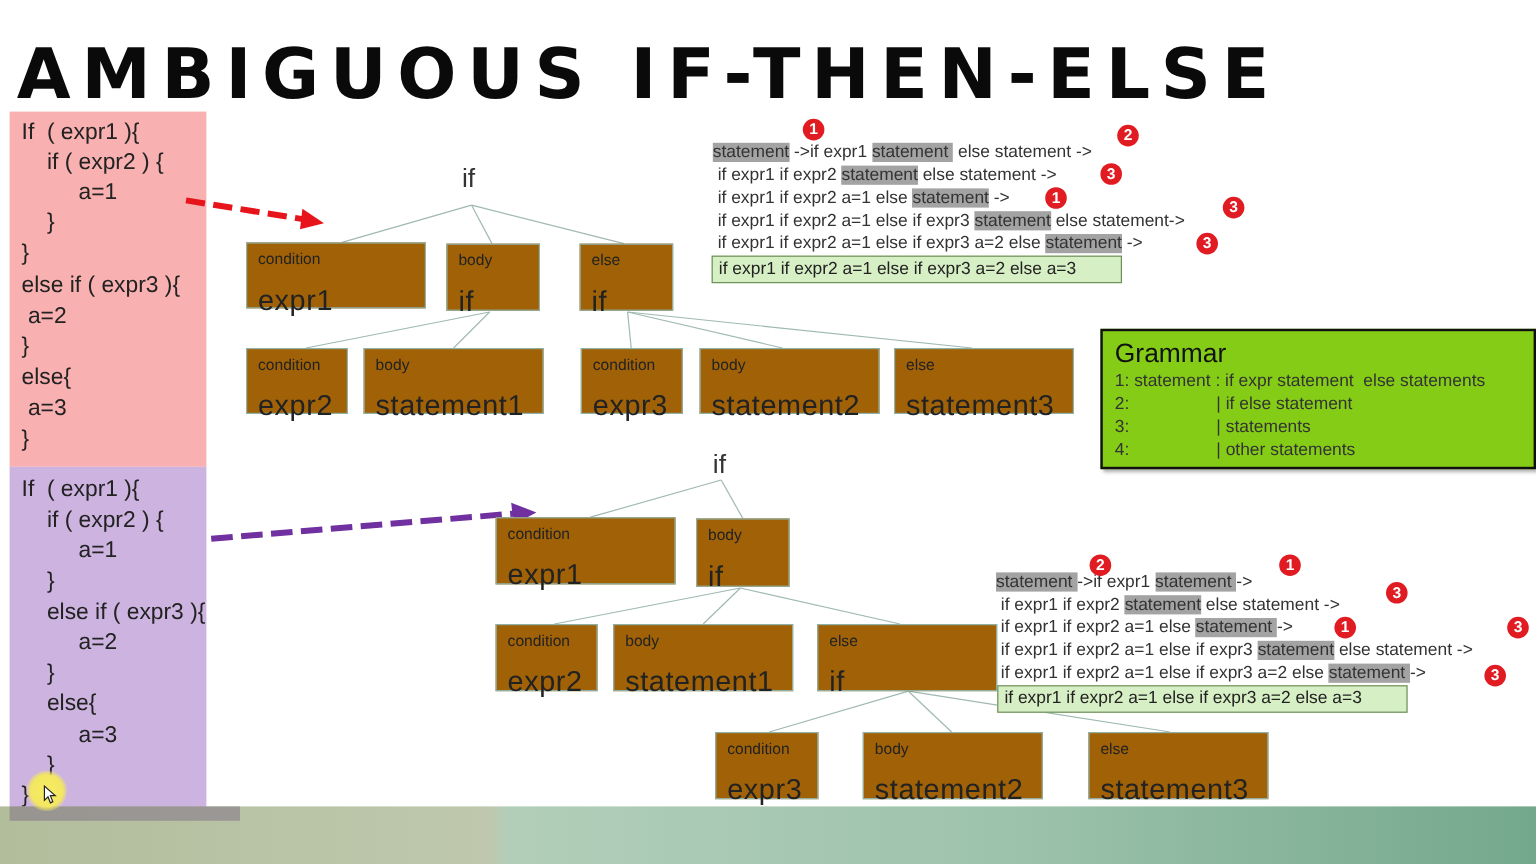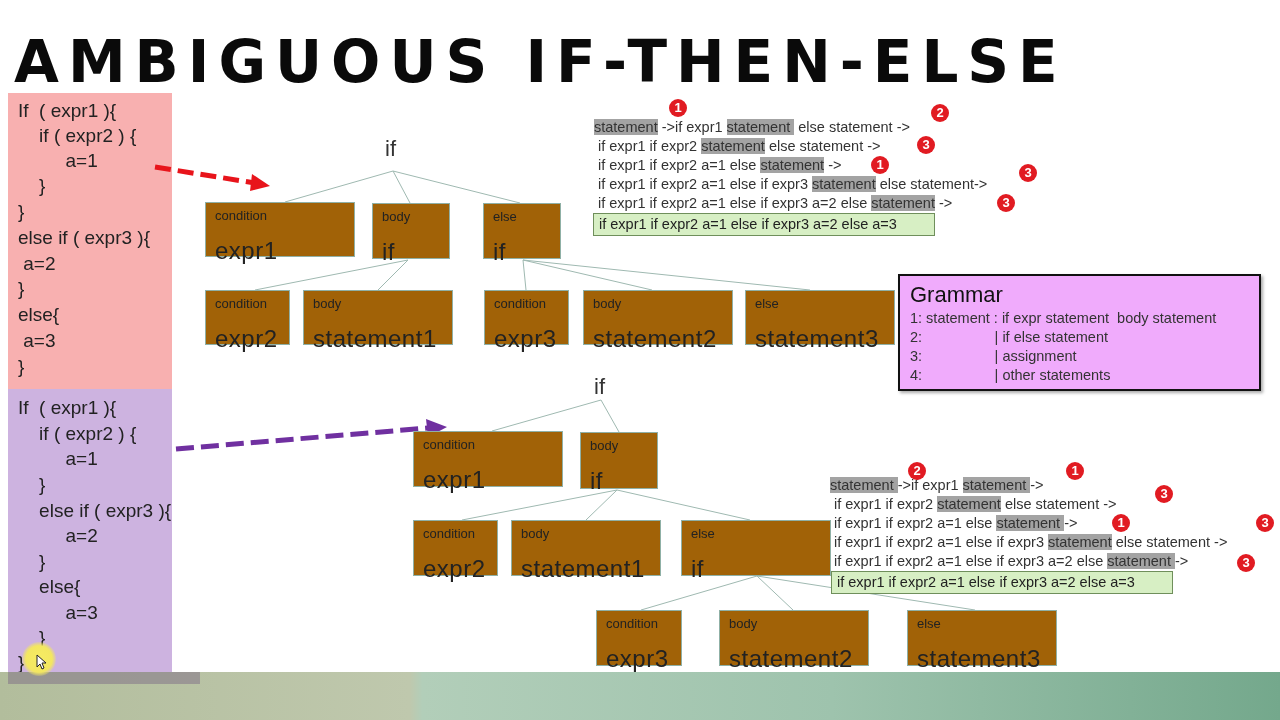--- a/index.html
+++ b/index.html
@@ -11,21 +11,21 @@
   .code-line{position:absolute;white-space:pre;line-height:24px;}
   .node{position:absolute;border:1.5px solid #8fb0a6;background:#a16207;box-sizing:border-box;}
   .node .lbl{position:absolute;left:9px;top:5px;font-size:13px;color:#222;}
   .node .val{position:absolute;left:9px;top:34px;font-size:24px;color:#222;letter-spacing:0.5px;}
   .root{position:absolute;font-size:22px;color:#333;}
   svg.lines{position:absolute;left:0;top:0;}
   .deriv{position:absolute;font-size:14.5px;color:#333;white-space:pre;line-height:19px;}
   .hl{background:#a3a3a3;}
   .final{position:absolute;border:1.5px solid #6f8f5b;background:#d7efc4;font-size:14.5px;white-space:pre;padding:1px 5px;box-sizing:border-box;line-height:18px;color:#222;}
   .badge{position:absolute;width:18px;height:18px;border-radius:50%;background:#e11b22;color:#fff;font-size:13px;font-weight:bold;text-align:center;line-height:18px;}
-  .grammar{position:absolute;left:898px;top:274px;width:363px;height:117px;border:2.5px solid #111;background:#f0abfc;box-sizing:border-box;box-shadow:2px 2px 3px #aaa;}
+  .grammar{position:absolute;left:917px;top:274px;width:363px;height:117px;border:2.5px solid #111;background:#84cc16;box-sizing:border-box;box-shadow:2px 2px 3px #aaa;}
   .grammar .gt{position:absolute;left:10px;top:6px;font-size:22px;color:#111;}
   .grammar .gl{position:absolute;left:10px;font-size:14.5px;color:#333;white-space:pre;}
   .footer{position:absolute;left:0;top:672px;width:1280px;height:48px;background:linear-gradient(90deg,#b2bd9c 0%,#bfc8ad 32%,#b2ceb9 33%,#9ec3ad 65%,#74a88c 100%);}
   .footer-shade{position:absolute;left:8px;top:672px;width:192px;height:12px;background:rgba(120,100,130,0.45);}
   .cursor{position:absolute;left:22px;top:642px;width:34px;height:34px;border-radius:50%;background:radial-gradient(circle,#f6ec63 0%,#f3e761 55%,rgba(243,231,97,0) 75%);}
 </style>
 </head>
 <body>
 
 <div class="title">AMBIGUOUS IF-THEN-ELSE</div>
@@ -165,23 +165,23 @@
   <div class="badge" style="left:669px;top:99px">1</div>
   <div class="badge" style="left:931px;top:104px">2</div>
   <div class="badge" style="left:917px;top:136px">3</div>
   <div class="badge" style="left:871px;top:156px">1</div>
   <div class="badge" style="left:1019px;top:164px">3</div>
   <div class="badge" style="left:997px;top:194px">3</div>
 </div>
 
 <div class="grammar">
   <div class="gt">Grammar</div>
-  <div class="gl" style="top:34px">1: statement : if expr statement  body statement</div>
+  <div class="gl" style="top:34px">1: statement : if expr statement  else statements</div>
   <div class="gl" style="top:53px">2:                  | if else statement</div>
-  <div class="gl" style="top:72px">3:                  | assignment</div>
+  <div class="gl" style="top:72px">3:                  | statements</div>
   <div class="gl" style="top:91px">4:                  | other statements</div>
 </div>
 
 <div>
   <div class="deriv" style="left:830px;top:476px"><span class="hl">statement </span><span>-&gt;if expr1 </span><span class="hl">statement </span><span>-&gt;</span></div>
   <div class="deriv" style="left:830px;top:495px"><span> if expr1 if expr2 </span><span class="hl">statement</span><span> else statement -&gt;</span></div>
   <div class="deriv" style="left:830px;top:514px"><span> if expr1 if expr2 a=1 else </span><span class="hl">statement </span><span>-&gt;</span></div>
   <div class="deriv" style="left:830px;top:533px"><span> if expr1 if expr2 a=1 else if expr3 </span><span class="hl">statement</span><span> else statement -&gt;</span></div>
   <div class="deriv" style="left:830px;top:552px"><span> if expr1 if expr2 a=1 else if expr3 a=2 else </span><span class="hl">statement </span><span>-&gt;</span></div>
   <div class="final" style="left:831px;top:571px;width:342px;height:23px">if expr1 if expr2 a=1 else if expr3 a=2 else a=3</div>

